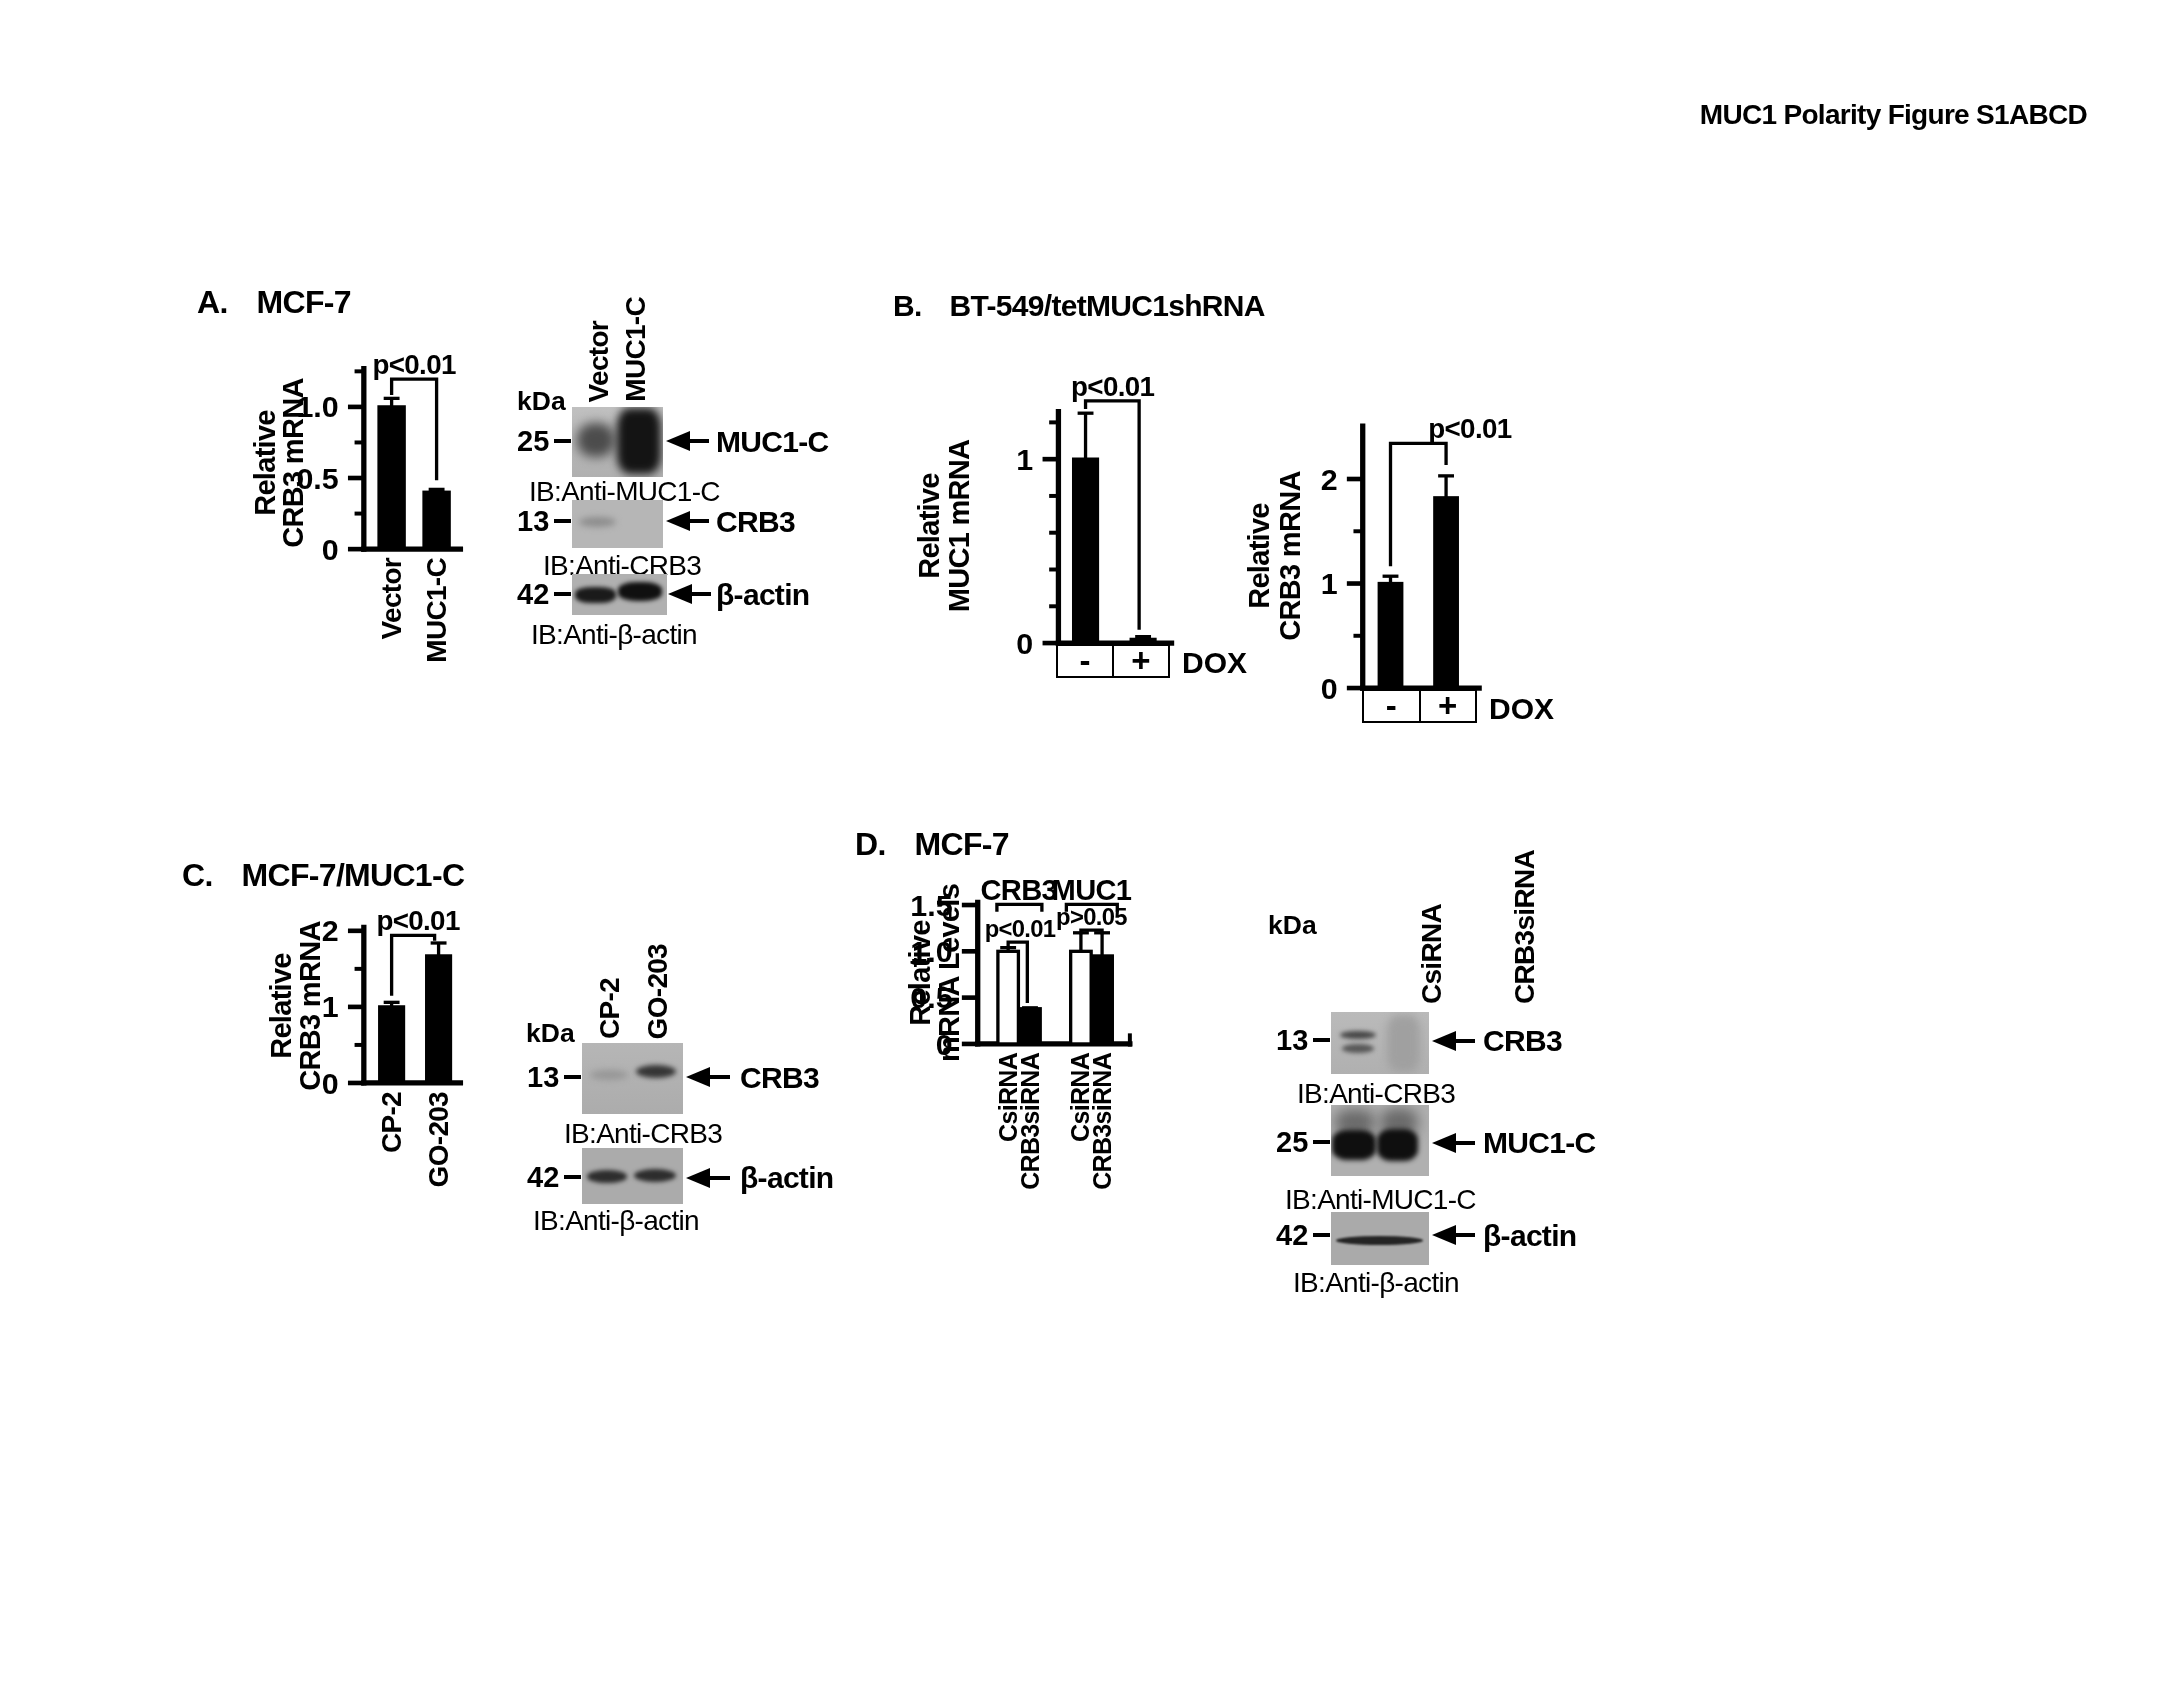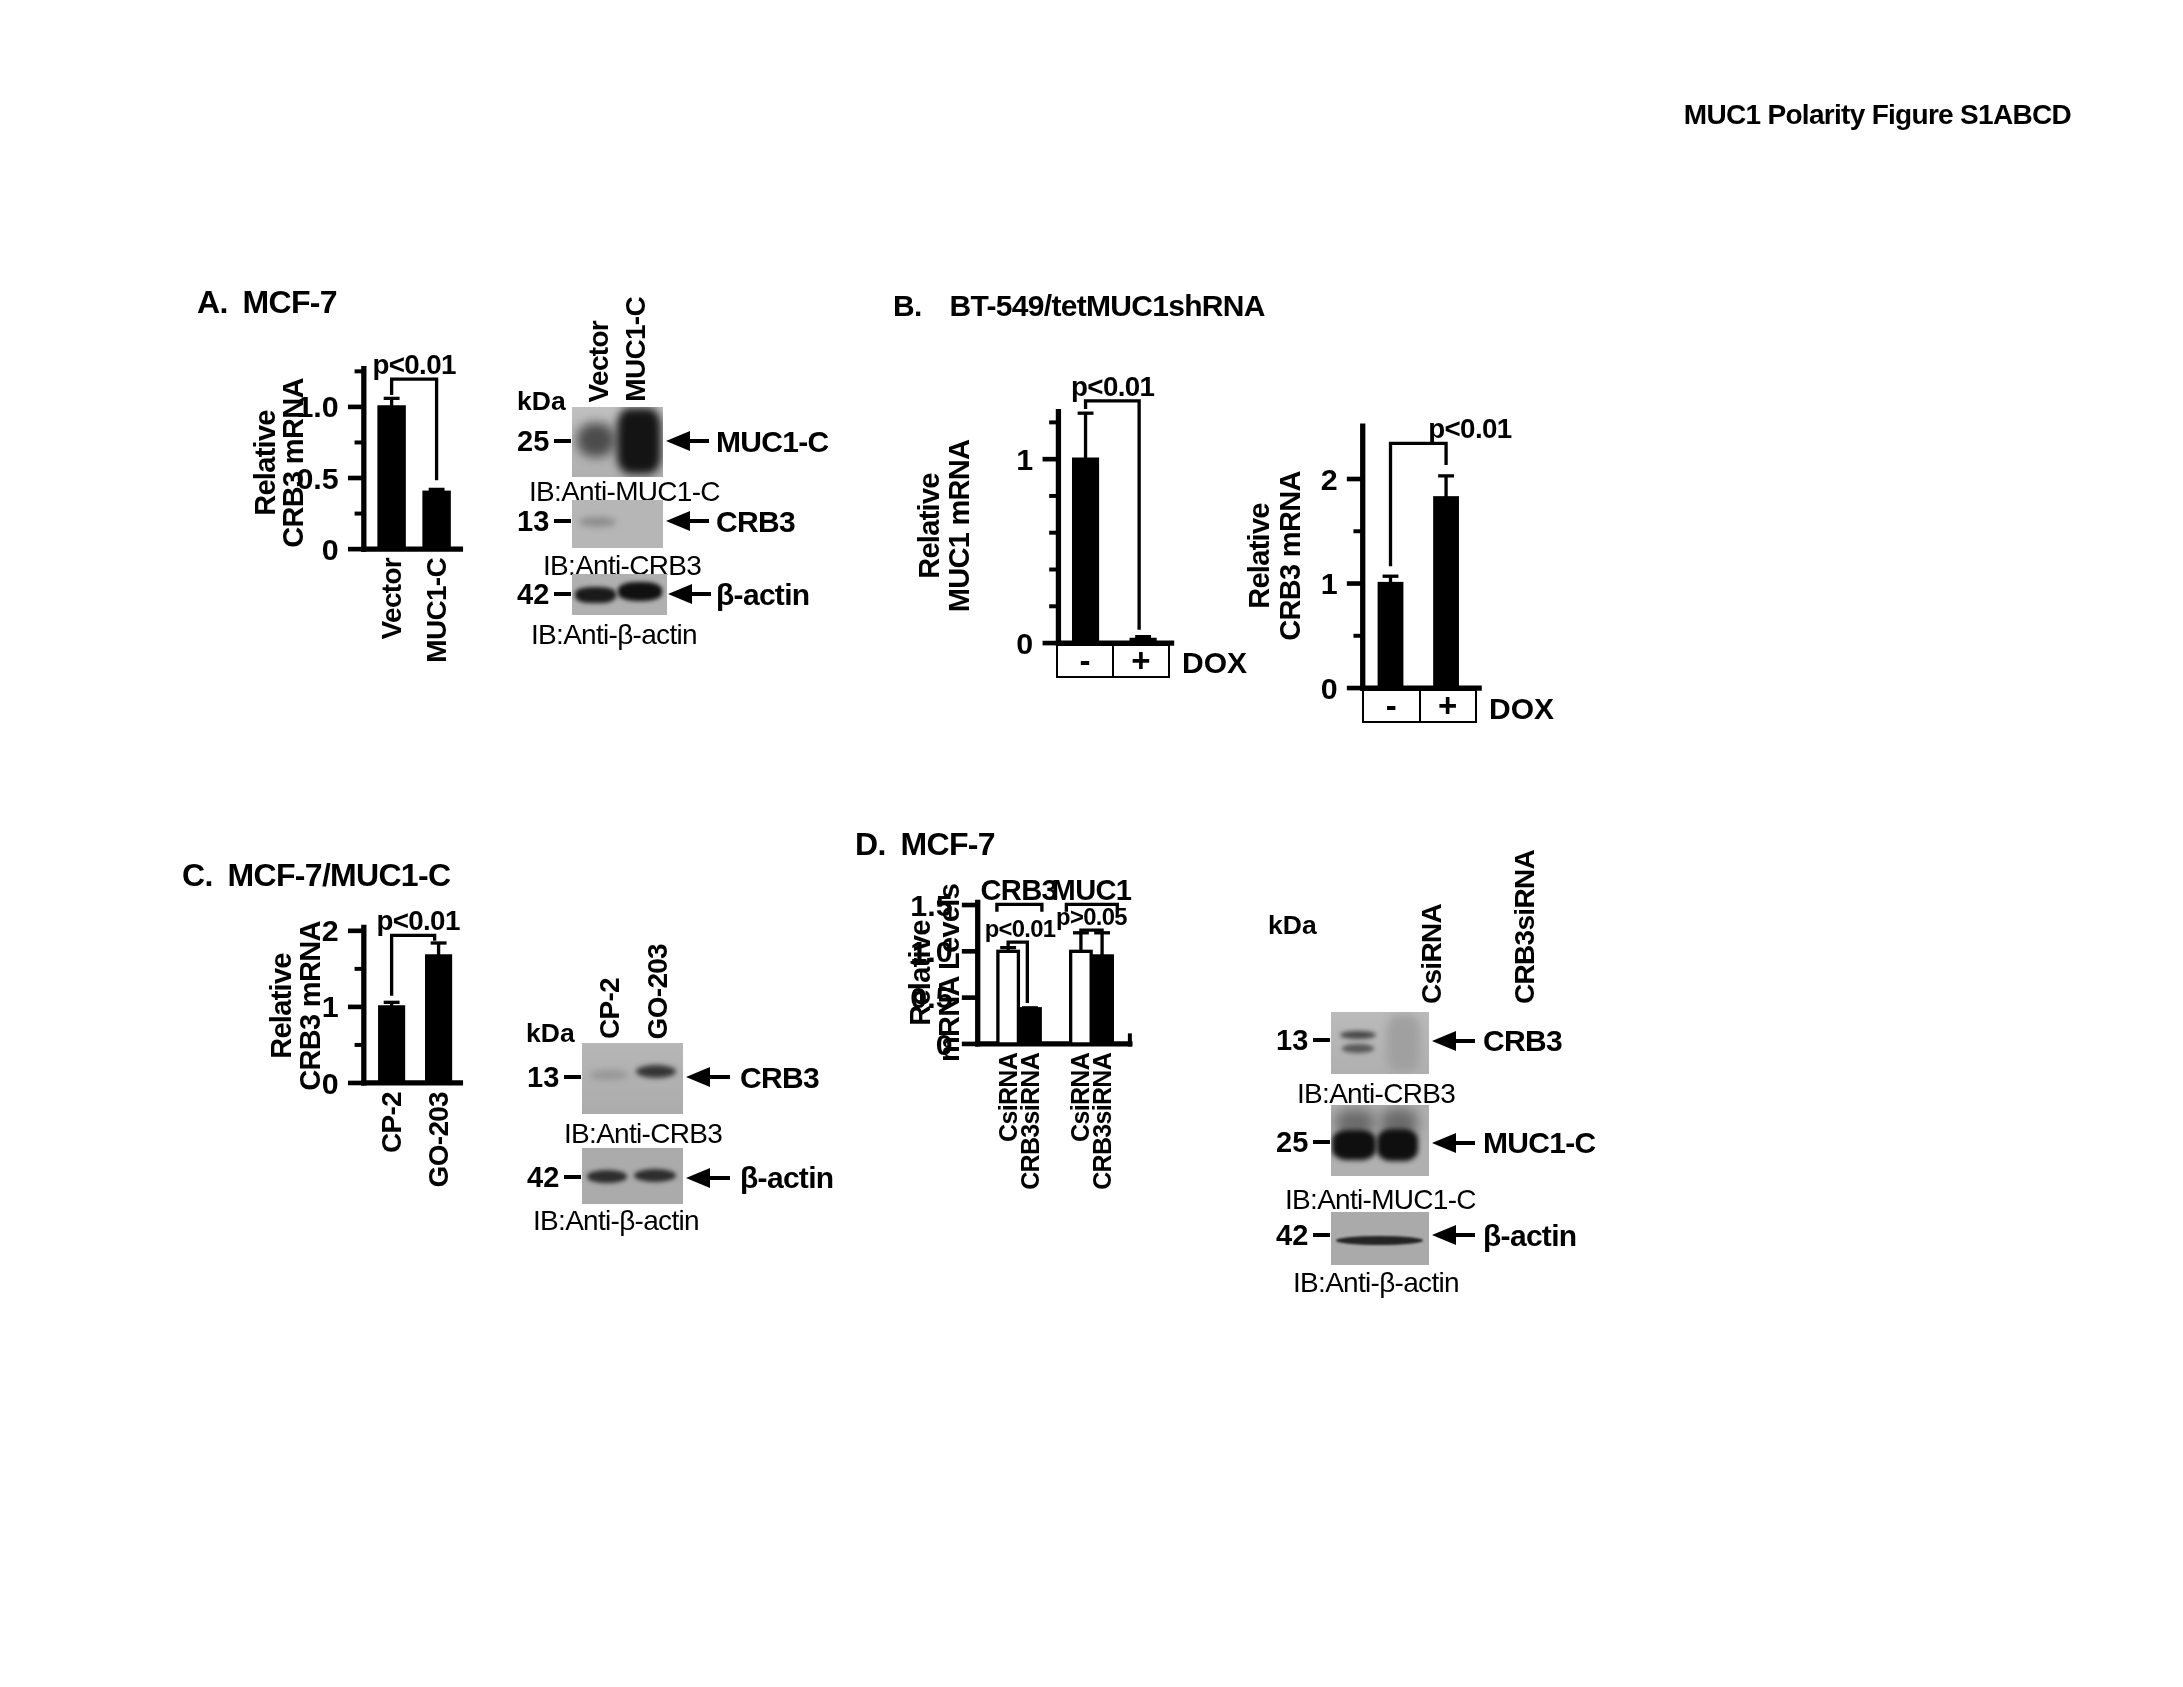--- a/index.html
+++ b/index.html
@@ -2,21 +2,21 @@
 <html style="font-size:10.6px"><head>
 <meta charset="utf-8">
 <style>
   html,body{margin:0;padding:0;background:#ffffff;width:2183px;height:1687px;overflow:hidden;}
   #page{position:relative;width:2183px;height:1687px;background:#ffffff;
         font-family:"Liberation Sans",sans-serif;color:#000;}
   
   .fig-title{position:absolute;font-size:28px;font-weight:bold;letter-spacing:-0.7px;white-space:nowrap;}
   
   .plabel{position:absolute;font-size:32px;font-weight:bold;letter-spacing:-0.7px;white-space:nowrap;}
-  .plabel .ptitle{margin-left:15px;}
+  .plabel .ptitle{margin-left:29px;}
   
   .ylab{position:absolute;width:595px;height:32px;line-height:32px;text-align:center;
         font-size:29px;font-weight:bold;letter-spacing:-0.7px;transform:rotate(-90deg);white-space:nowrap;}
   
   .vlab{position:absolute;writing-mode:vertical-rl;transform:rotate(180deg);
         font-weight:bold;font-size:28px;line-height:28px;white-space:nowrap;letter-spacing:-0.7px;}
   .vlab.small{font-size:25px;line-height:25px;}
   
   .blot{position:absolute;overflow:hidden;}
   .band{position:absolute;}
@@ -34,21 +34,21 @@
   .xcell + .xcell{border-left:2.6px solid #000;}
   .doxlab{position:absolute;font-size:30px;font-weight:bold;}
   #charts-overlay{position:absolute;left:0;top:0;}
   #charts-overlay text{font-family:"Liberation Sans",sans-serif;}
 </style>
 </head>
 <body>
 
 <div id="page">
 
-  <div class="fig-title" style="right:112px;top:99px;">MUC1 Polarity Figure S1ABCD</div>
+  <div class="fig-title" style="right:96px;top:99px;">MUC1 Polarity Figure S1ABCD</div>
 
   <div class="plabel" style="left:197px;top:284px;">
     <span>A.</span><span class="ptitle">MCF-7</span>
   </div>
 
   <div class="ylab" style="left:-33px;top:447px;">Relative</div>
   <div class="ylab" style="left:-5.3px;top:447px;">CRB3 mRNA</div>
 
   <div class="vlab" style="left:378px;top:558px;">Vector</div>
   <div class="vlab" style="left:423px;top:558px;">MUC1-C</div>

